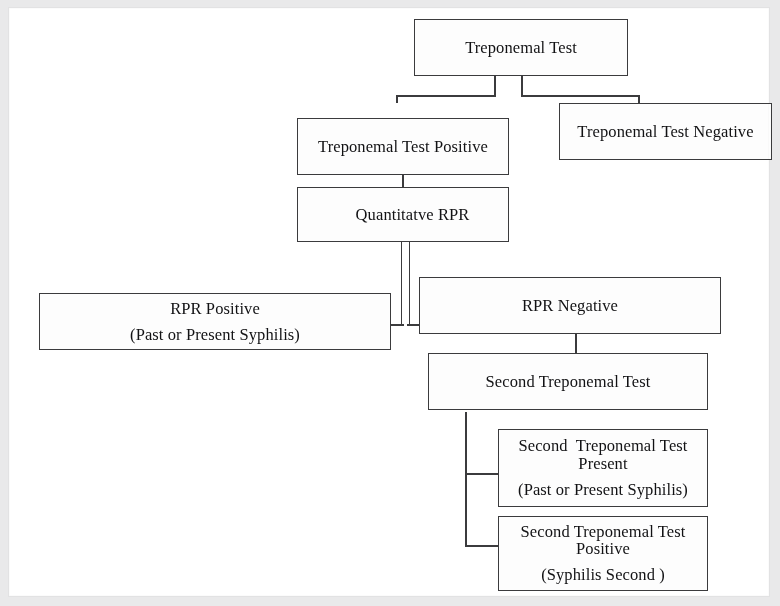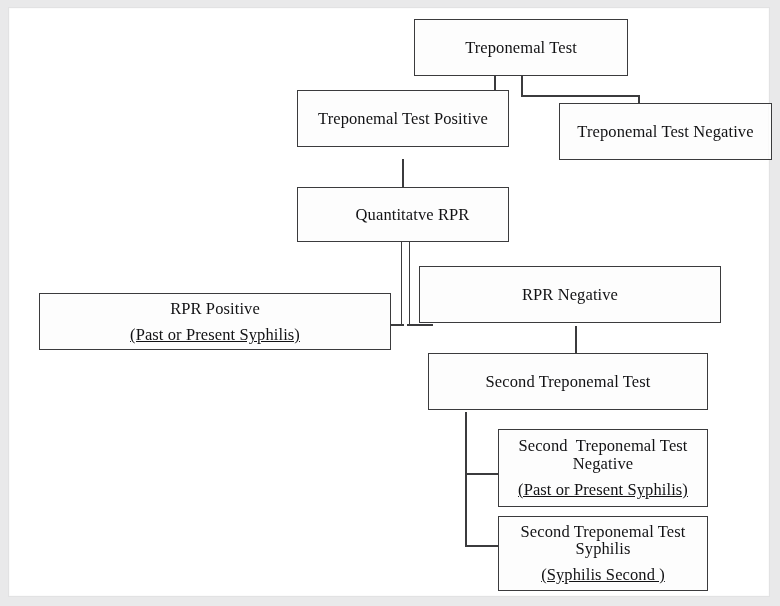--- a/index.html
+++ b/index.html
@@ -42,21 +42,21 @@
     align-items: center;
     justify-content: center;
     color: #121214;
     font-size: 16.5px;
     line-height: 1.16;
     text-align: center;
     letter-spacing: 0.1px;
   }
   .node .ln { display: block; white-space: pre; }
   .node .ln.tight { line-height: 1.08; }
-  .node .ln.gap { margin-top: 7px; text-decoration: underline; }
+  .node .ln.gap { margin-top: 7px; }
 
   .conn {
     position: absolute;
     background: #3b3b3d;
   }
   .conn.h { height: 1.6px; }
   .conn.v { width: 1.6px; }
 
   
   .channel {
@@ -89,51 +89,51 @@
     <div class="conn v" style="left:566px; top:318px; height:36px;"></div>
 
     <div class="conn v" style="left:456px; top:404px; height:134px;"></div>
     <div class="conn h" style="left:456px; top:465px; width:44px;"></div>
     <div class="conn h" style="left:456px; top:537px; width:44px;"></div>
 
     <div class="node" style="left:405px; top:11px; width:214px; height:57px;">
       <span class="ln">Treponemal Test</span>
     </div>
 
-    <div class="node" style="left:288px; top:82px; width:212px; height:57px;">
+    <div class="node" style="left:288px; top:110px; width:212px; height:57px;">
       <span class="ln">Treponemal Test Positive</span>
     </div>
 
     <div class="node" style="left:524px; top:95px; width:213px; height:57px;margin-left:26px;">
       <span class="ln">Treponemal Test Negative</span>
     </div>
 
     <div class="node" style="left:288px; top:179px; width:212px; height:55px;padding-left:19px;">
       <span class="ln">Quantitatve RPR</span>
     </div>
 
     <div class="node" style="left:30px; top:261px; width:352px; height:57px;margin-top:24px;">
       <span class="ln">RPR Positive</span>
       <span class="ln gap">(Past or Present Syphilis)</span>
     </div>
 
-    <div class="node" style="left:410px; top:258px; width:302px; height:57px;">
+    <div class="node" style="left:410px; top:269px; width:302px; height:57px;">
       <span class="ln">RPR Negative</span>
     </div>
 
     <div class="node" style="left:419px; top:345px; width:280px; height:57px;">
       <span class="ln">Second Treponemal Test</span>
     </div>
 
     <div class="node" style="left:489px; top:421px; width:210px; height:78px;">
       <span class="ln tight">Second  Treponemal Test</span>
-      <span class="ln tight">Negative</span>
+      <span class="ln tight">Present</span>
       <span class="ln gap">(Past or Present Syphilis)</span>
     </div>
 
     <div class="node" style="left:489px; top:508px; width:210px; height:75px;">
       <span class="ln tight">Second Treponemal Test</span>
-      <span class="ln tight">Syphilis</span>
+      <span class="ln tight">Positive</span>
       <span class="ln gap">(Syphilis Second )</span>
     </div>
 
   </div>
 </div>
 
 </body></html>

